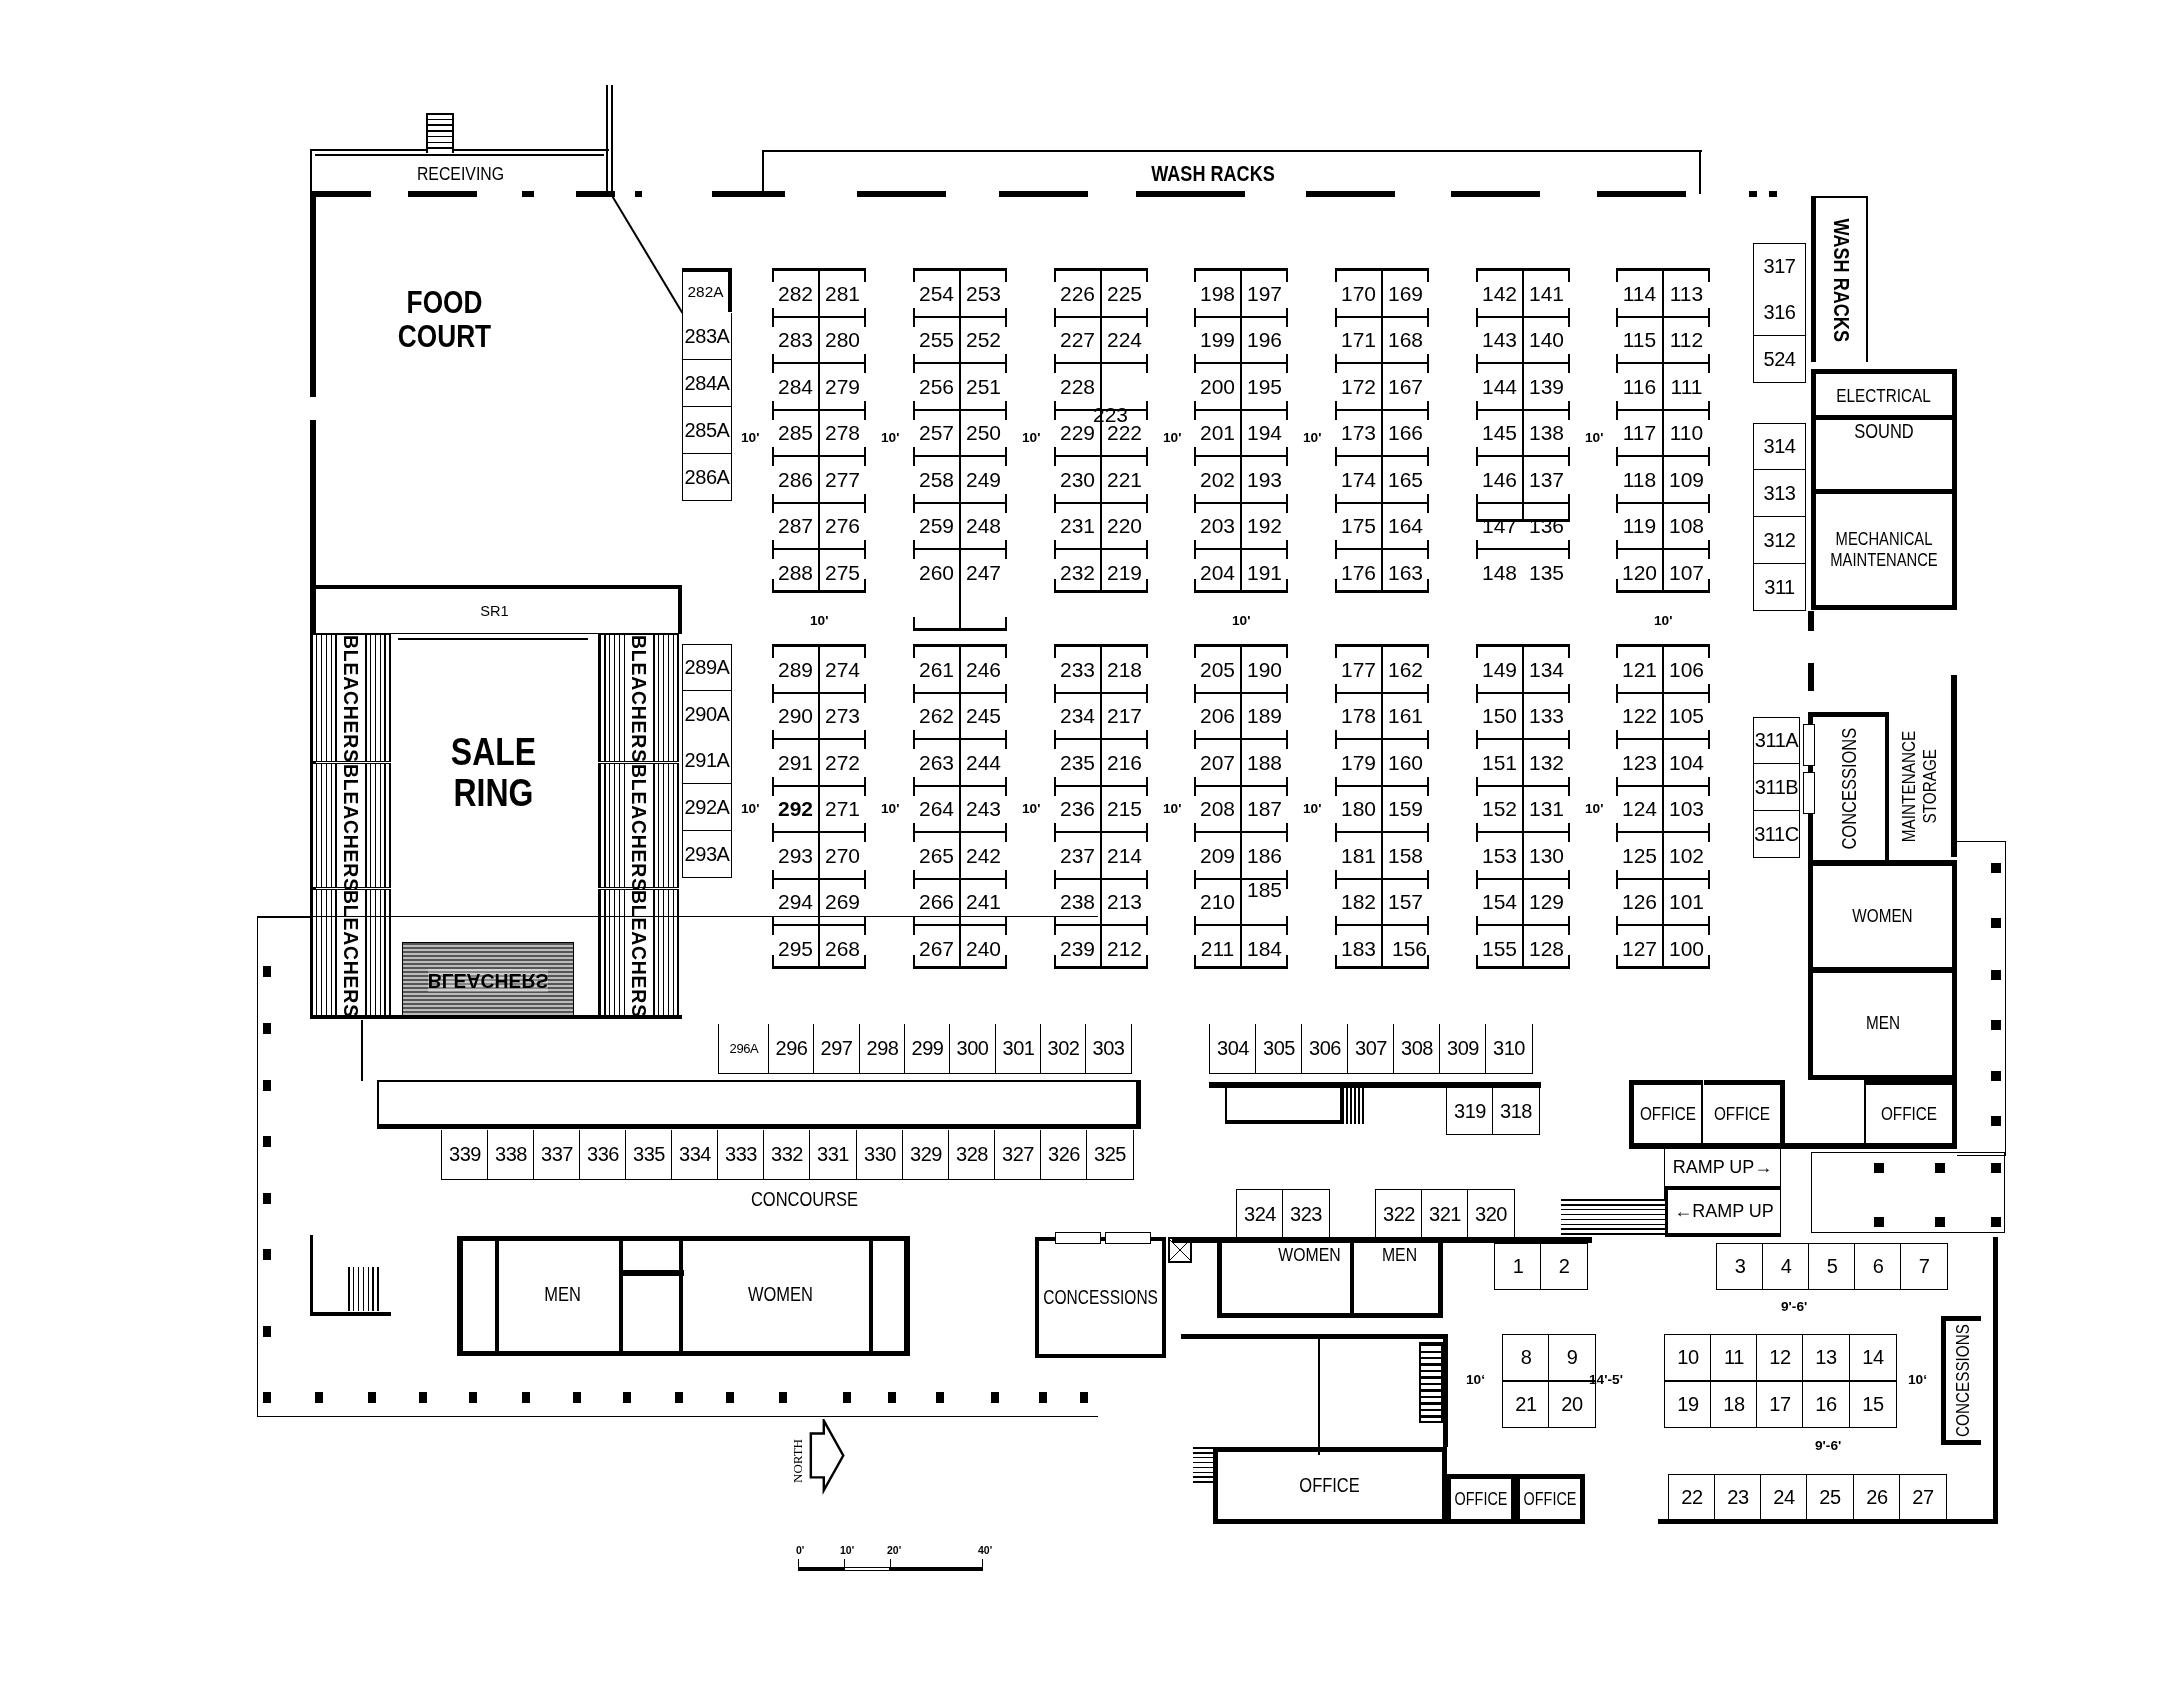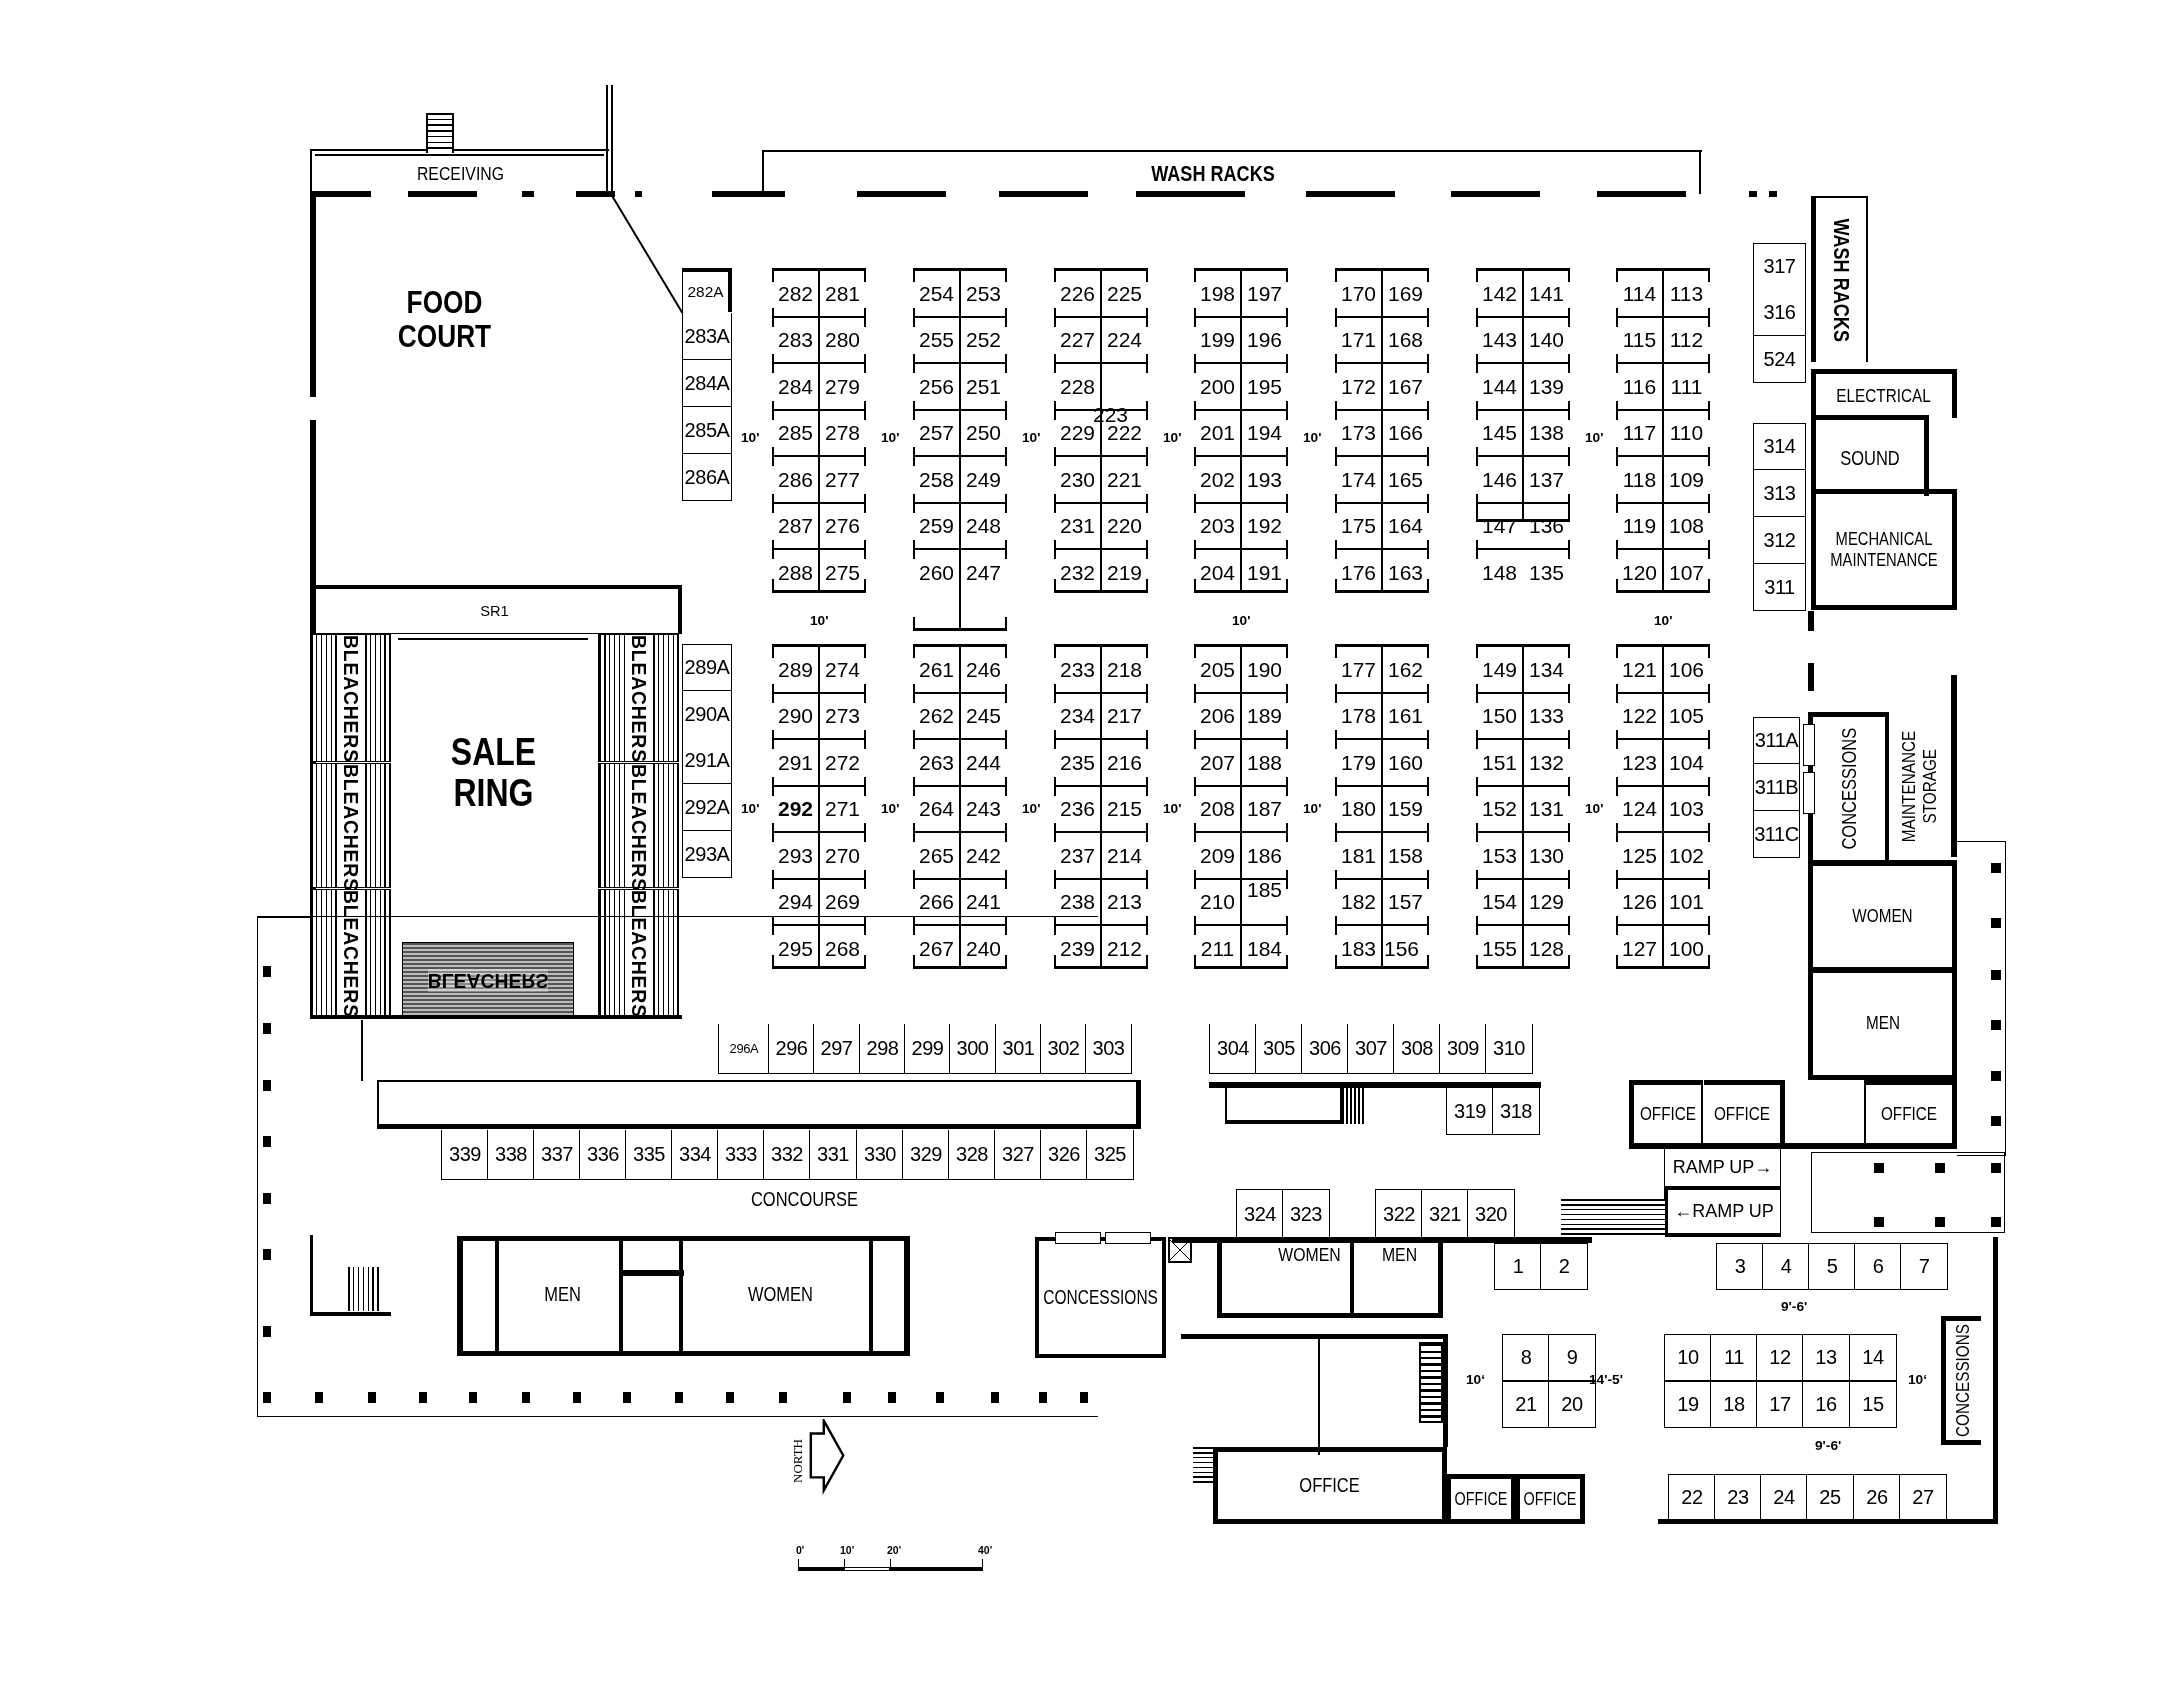--- a/index.html
+++ b/index.html
@@ -533,21 +533,21 @@
       <div class="cell" style="left: 47px; top: 186px; width: 47px; height: 46px;">158</div>
       <div style="position: absolute; left: 0px; top: 231px; width: 100%; height: 2.4px; background: rgb(0, 0, 0);"></div>
       <div style="position: absolute; left: 0px; top: 223px; width: 1.6px; height: 19.4px; background: rgb(0, 0, 0);"></div>
       <div style="position: absolute; right: 0px; top: 223px; width: 1.6px; height: 19.4px; background: rgb(0, 0, 0);"></div>
       <div class="cell" style="left: 0px; top: 232px; width: 47px; height: 46px;">182</div>
       <div class="cell" style="left: 47px; top: 232px; width: 47px; height: 46px;">157</div>
       <div style="position: absolute; left: 0px; top: 277px; width: 100%; height: 2.4px; background: rgb(0, 0, 0);"></div>
       <div style="position: absolute; left: 0px; top: 269px; width: 1.6px; height: 19.4px; background: rgb(0, 0, 0);"></div>
       <div style="position: absolute; right: 0px; top: 269px; width: 1.6px; height: 19.4px; background: rgb(0, 0, 0);"></div>
       <div class="cell" style="left: 0px; top: 279px; width: 47px; height: 46px;">183</div>
-      <div class="cell" style="left: 43px; top: 279px; width: 47px; height: 46px;">156</div>
+      <div class="cell" style="left: 51px; top: 279px; width: 47px; height: 46px;">156</div>
       <div style="position: absolute; left: 0px; bottom: 0px; width: 1.6px; height: 11.3px; background: rgb(0, 0, 0);"></div>
       <div style="position: absolute; right: 0px; bottom: 0px; width: 1.6px; height: 11.3px; background: rgb(0, 0, 0);"></div>
     </div>
     <div class="pair" style="left: 1476px; top: 644px; width: 94px; height: 325px; border-top: 3.2px solid rgb(0, 0, 0); border-bottom: 3.2px solid rgb(0, 0, 0); box-sizing: border-box;">
       <div style="position: absolute; left: 46px; top: 0px; width: 1.6px; height: 100%; background: rgb(0, 0, 0);"></div>
       <div style="position: absolute; left: 0px; top: 0px; width: 1.6px; height: 11.3px; background: rgb(0, 0, 0);"></div>
       <div style="position: absolute; right: 0px; top: 0px; width: 1.6px; height: 11.3px; background: rgb(0, 0, 0);"></div>
       <div class="cell" style="left: 0px; top: 0px; width: 47px; height: 46px;">149</div>
       <div class="cell" style="left: 47px; top: 0px; width: 47px; height: 46px;">134</div>
       <div style="position: absolute; left: 0px; top: 45px; width: 100%; height: 2.4px; background: rgb(0, 0, 0);"></div>
@@ -697,21 +697,21 @@
 <div class="booth" style="left:1753px;top:289px;width:53px;height:47px;border-top:none;">
     <span>316</span>
   </div>
 <div class="booth" style="left:1753px;top:336px;width:53px;height:47px;border-top:none;">
     <span>524</span>
   </div>
 
 <div class="abs" style="left:1811px;top:369px;width:146px;height:49px;border-top:5.7px solid #000;border-left:5.7px solid #000;border-right:5.7px solid #000;box-sizing:border-box;display:flex;align-items:center;justify-content:center;font-size:18px;transform-origin:left;">
     <span style="transform:scaleX(0.85);">ELECTRICAL</span>
   </div>
-<div class="abs" style="left:1811px;top:415px;width:118px;height:81px;border:5.7px solid #000;border-bottom:none;box-sizing:border-box;display:flex;align-items:center;justify-content:center;font-size:19.4px;">
+<div class="abs" style="left:1811px;top:415px;width:146px;height:81px;border:5.7px solid #000;border-bottom:none;box-sizing:border-box;display:flex;justify-content:center;font-size:19.4px;">
     <span style="transform:scaleX(0.85);">SOUND</span>
   </div>
 <div class="abs" style="left:1811px;top:489px;width:146px;height:121px;border-left:5.7px solid #000;border-right:5.7px solid #000;border-top:5.7px solid #000;border-bottom:5.7px solid #000;box-sizing:border-box;display:flex;align-items:center;justify-content:center;font-size:18px;text-align:center;">
     <span style="transform:scaleX(0.82);width:146px;">MECHANICAL MAINTENANCE</span>
   </div>
 
 <div class="booth" style="left:1753px;top:423px;width:53px;height:47px;">
     <span>314</span>
   </div>
 <div class="booth" style="left:1753px;top:470px;width:53px;height:47px;border-top:none;">

